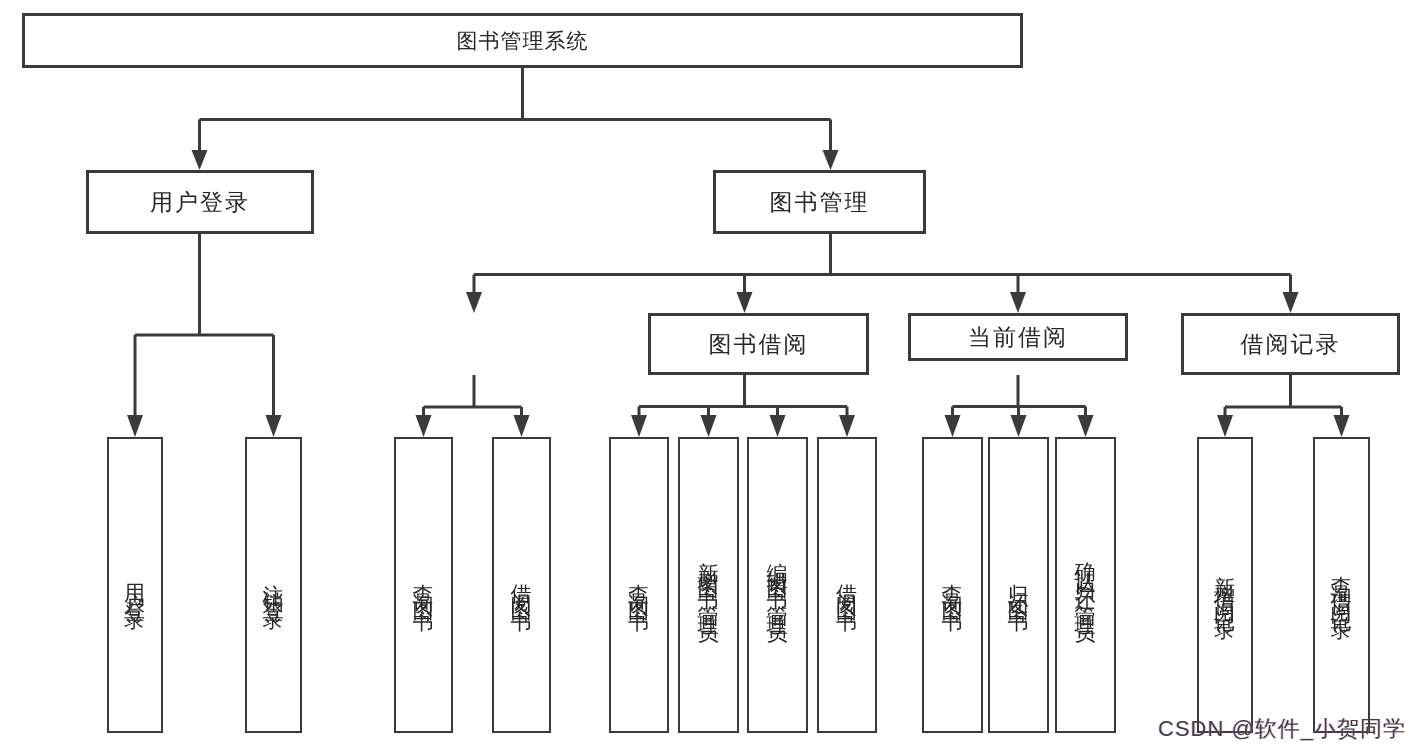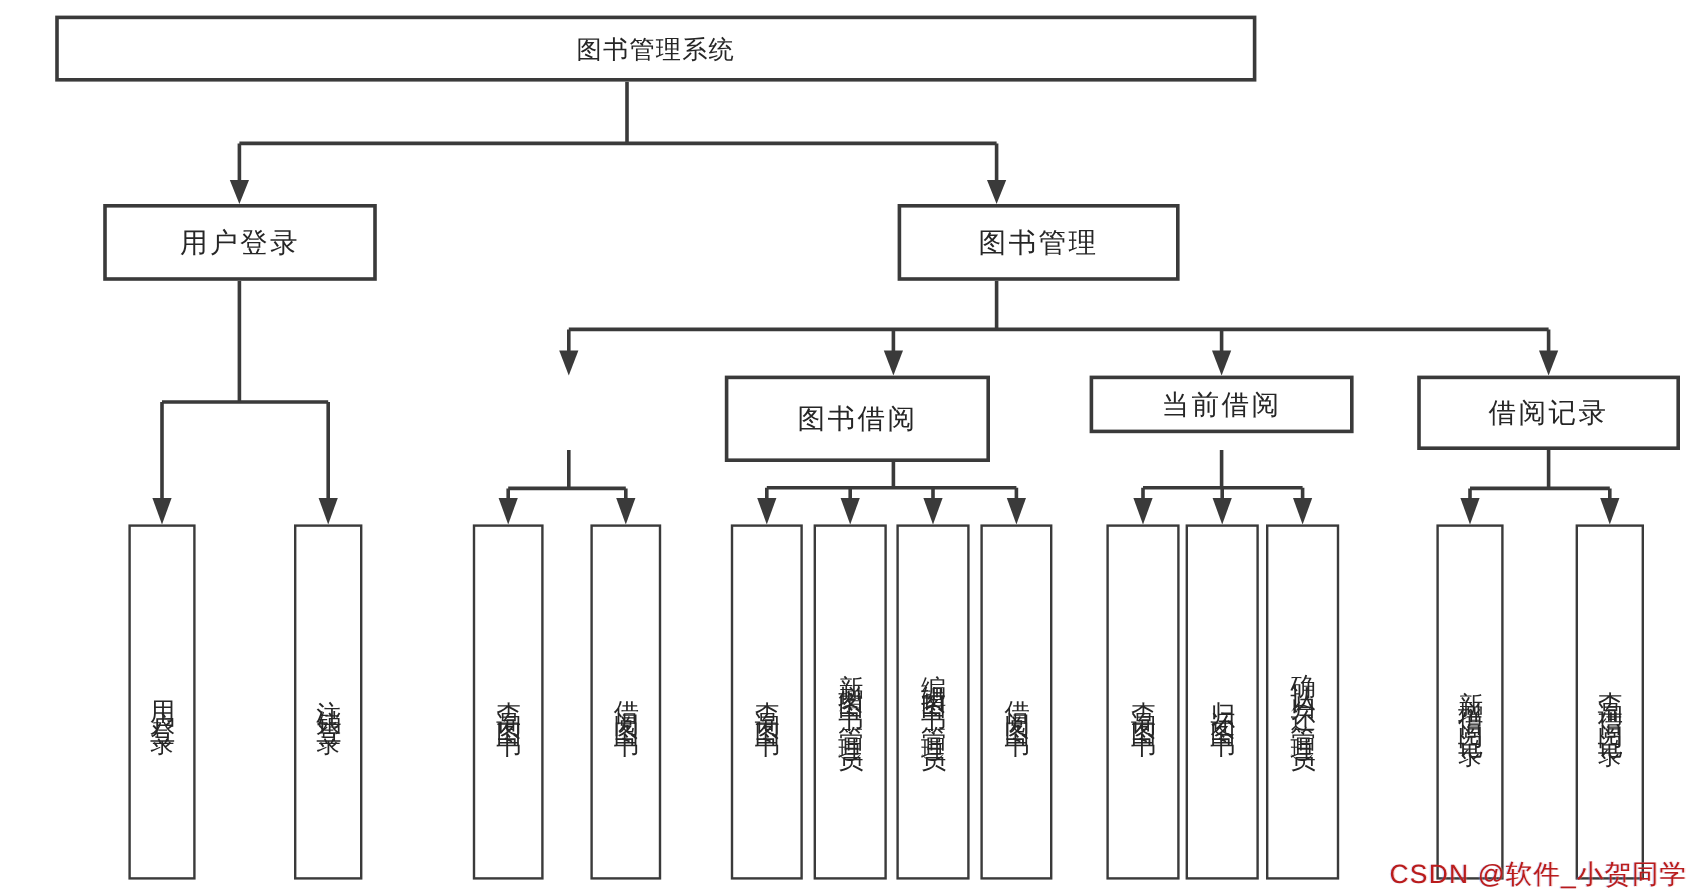--- a/index.html
+++ b/index.html
@@ -30,42 +30,41 @@
     display: flex;
     align-items: center;
     justify-content: center;
     color: #262626;
     text-align: center;
   }
   .lvl-root {
     left: 22px; top: 13px; width: 1001px; height: 55px;
     font-size: 21px;
     letter-spacing: 1px;
-    margin-left: 24px;
   }
   .lvl-mid {
     font-size: 23px;
     letter-spacing: 2px;
   }
   .leaf {
     top: 437px;
     height: 296px;
     border-width: 2px;
     writing-mode: vertical-rl;
     text-orientation: mixed;
     font-size: 21px;
     letter-spacing: 0.42em;
     line-height: 1;
   }
   #watermark {
     position: absolute;
     left: 1158px;
     top: 714px;
     font-size: 22px;
-    color: #b91c1c;
+    color: #404040;
     letter-spacing: 1px;
     white-space: nowrap;
     text-shadow: 1px 0 0 rgba(255,140,120,0.30), -1px 0 0 rgba(120,150,255,0.30);
   }
 </style>
 </head>
 <body>
 
 <div id="stage">
 
@@ -98,23 +97,23 @@
       <polygon points="1010.5,415 1026.5,415 1018.5,437"></polygon>
       <polygon points="1077.5,415 1093.5,415 1085.5,437"></polygon>
       <polygon points="1217,415 1233,415 1225,437"></polygon>
       <polygon points="1333.5,415 1349.5,415 1341.5,437"></polygon>
     </g>
   </svg>
 
   <div class="box lvl-root">图书管理系统</div>
 
   <div class="box lvl-mid" style="left:86px; top:170px; width:228px; height:64px;">用户登录</div>
-  <div class="box lvl-mid" style="left:748px; top:170px; width:235px; height:64px;">图书管理</div>
+  <div class="box lvl-mid" style="left:713px; top:170px; width:213px; height:64px;">图书管理</div>
 
-  <div class="box lvl-mid" style="left:604px; top:313px; width:221px; height:72px;">图书借阅</div>
+  <div class="box lvl-mid" style="left:648px; top:313px; width:221px; height:62px;">图书借阅</div>
   <div class="box lvl-mid" style="left:908px; top:313px; width:220px; height:48px;">当前借阅</div>
   <div class="box lvl-mid" style="left:1181px; top:313px; width:219px; height:62px;">借阅记录</div>
 
   <div class="box leaf" style="left:107px; width:56px;">用户登录</div>
   <div class="box leaf" style="left:245px; width:57px;">注销登录</div>
 
   <div class="box leaf" style="left:394px; width:59px;">查询图书</div>
   <div class="box leaf" style="left:492px; width:59px;">借阅图书</div>
 
   <div class="box leaf" style="left:609px; width:60px;">查询图书</div>

